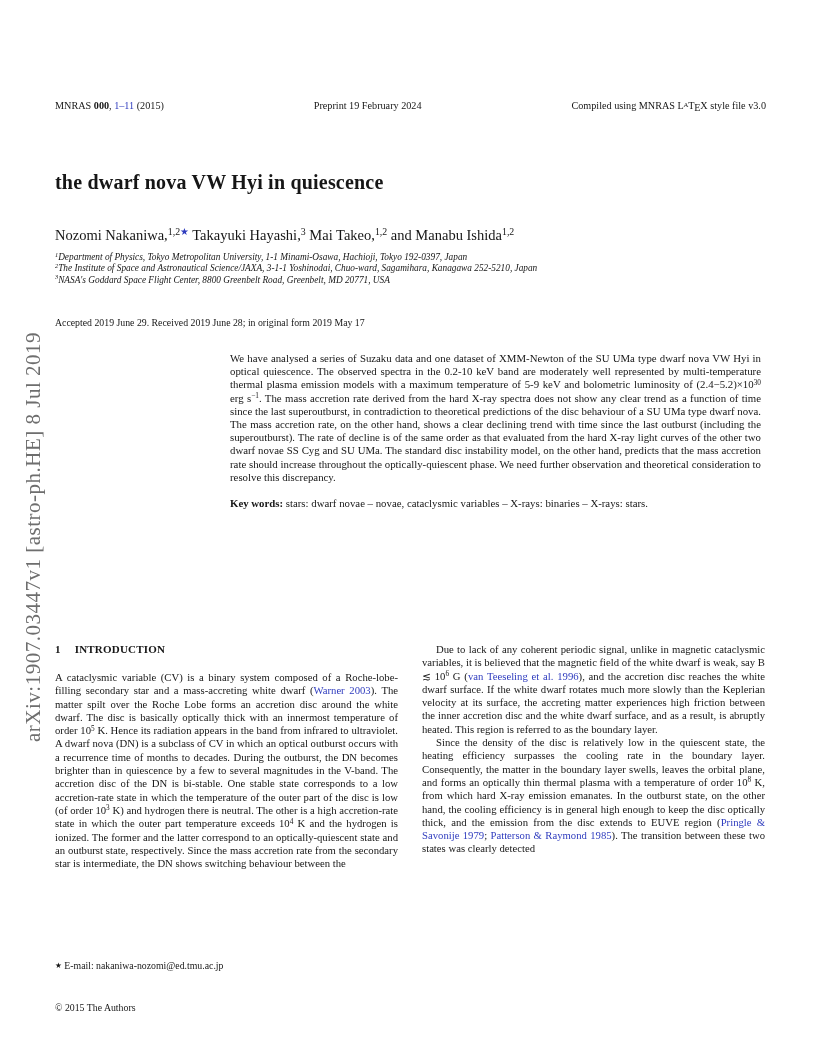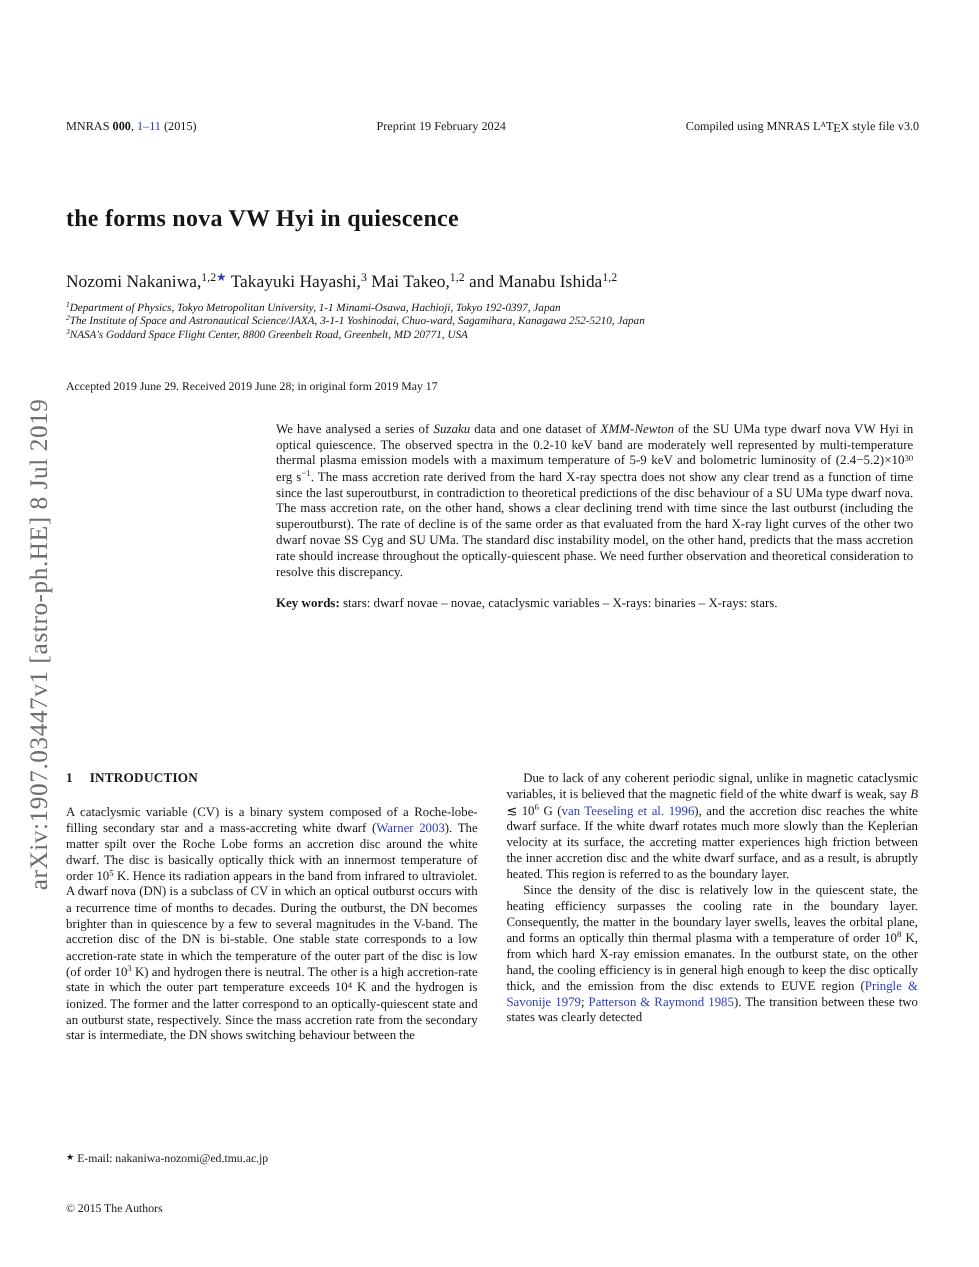--- a/index.html
+++ b/index.html
@@ -31,38 +31,38 @@
   .col-left{position:absolute;left:55px;top:643px;width:343px;}
   .col-right{position:absolute;left:422px;top:643px;width:343px;}
   .sec-head{font-size:11px;font-weight:bold;margin:0 0 16px 0;letter-spacing:0.2px;}
   .sec-num{margin-right:14px;}
   p.body{font-size:10.7px;line-height:13.3px;text-align:justify;margin:0;}
   p.indent{text-indent:14px;}
   .footnote{position:absolute;left:55px;top:960px;font-size:9.8px;}
   .copyright{position:absolute;left:55px;top:1002px;font-size:9.8px;}
   .sup{font-size:68%;position:relative;top:-0.5em;line-height:0;}
   .b{font-weight:bold;}
-  .it{font-style:italic;}
+  .it{}
   .link{color:var(--link,#2f3cbe);}
   .lA{font-size:66%;position:relative;top:-0.3em;margin:0 -0.03em;}
   .lE{position:relative;top:0.18em;margin:0 -0.02em;}
   .fstar{font-size:78%;position:relative;top:-0.08em;}
 </style>
 </head>
 <body>
 
 <div class="arxiv-stamp">arXiv:1907.03447v1  [astro-ph.HE]  8 Jul 2019</div>
 
 <div class="header">
   <div><span>MNRAS </span><span class="b">000</span><span>, </span><span class="link">1–11</span><span> (2015)</span></div>
   <div>Preprint 19 February 2024</div>
   <div><span>Compiled using MNRAS L</span><span class="lA">A</span><span>T</span><span class="lE">E</span><span>X style file v3.0</span></div>
 </div>
 
-<h1 class="title"><br><span>the forms nova VW Hyi in quiescence</span></h1>
+<h1 class="title"><br><span>the dwarf nova VW Hyi in quiescence</span></h1>
 
 <div class="authors"><span>Nozomi Nakaniwa,</span><span class="sup">1,2</span><span class="sup link">★</span><span> Takayuki Hayashi,</span><span class="sup">3</span><span> Mai Takeo,</span><span class="sup">1,2</span><span> and Manabu Ishida</span><span class="sup">1,2</span></div>
 
 <div class="affils">
   <div><span class="sup">1</span><span>Department of Physics, Tokyo Metropolitan University, 1-1 Minami-Osawa, Hachioji, Tokyo 192-0397, Japan</span></div>
   <div><span class="sup">2</span><span>The Institute of Space and Astronautical Science/JAXA, 3-1-1 Yoshinodai, Chuo-ward, Sagamihara, Kanagawa 252-5210, Japan</span></div>
   <div><span class="sup">3</span><span>NASA's Goddard Space Flight Center, 8800 Greenbelt Road, Greenbelt, MD 20771, USA</span></div>
 </div>
 
 <div class="dates">Accepted 2019 June 29. Received 2019 June 28; in original form 2019 May 17</div>

